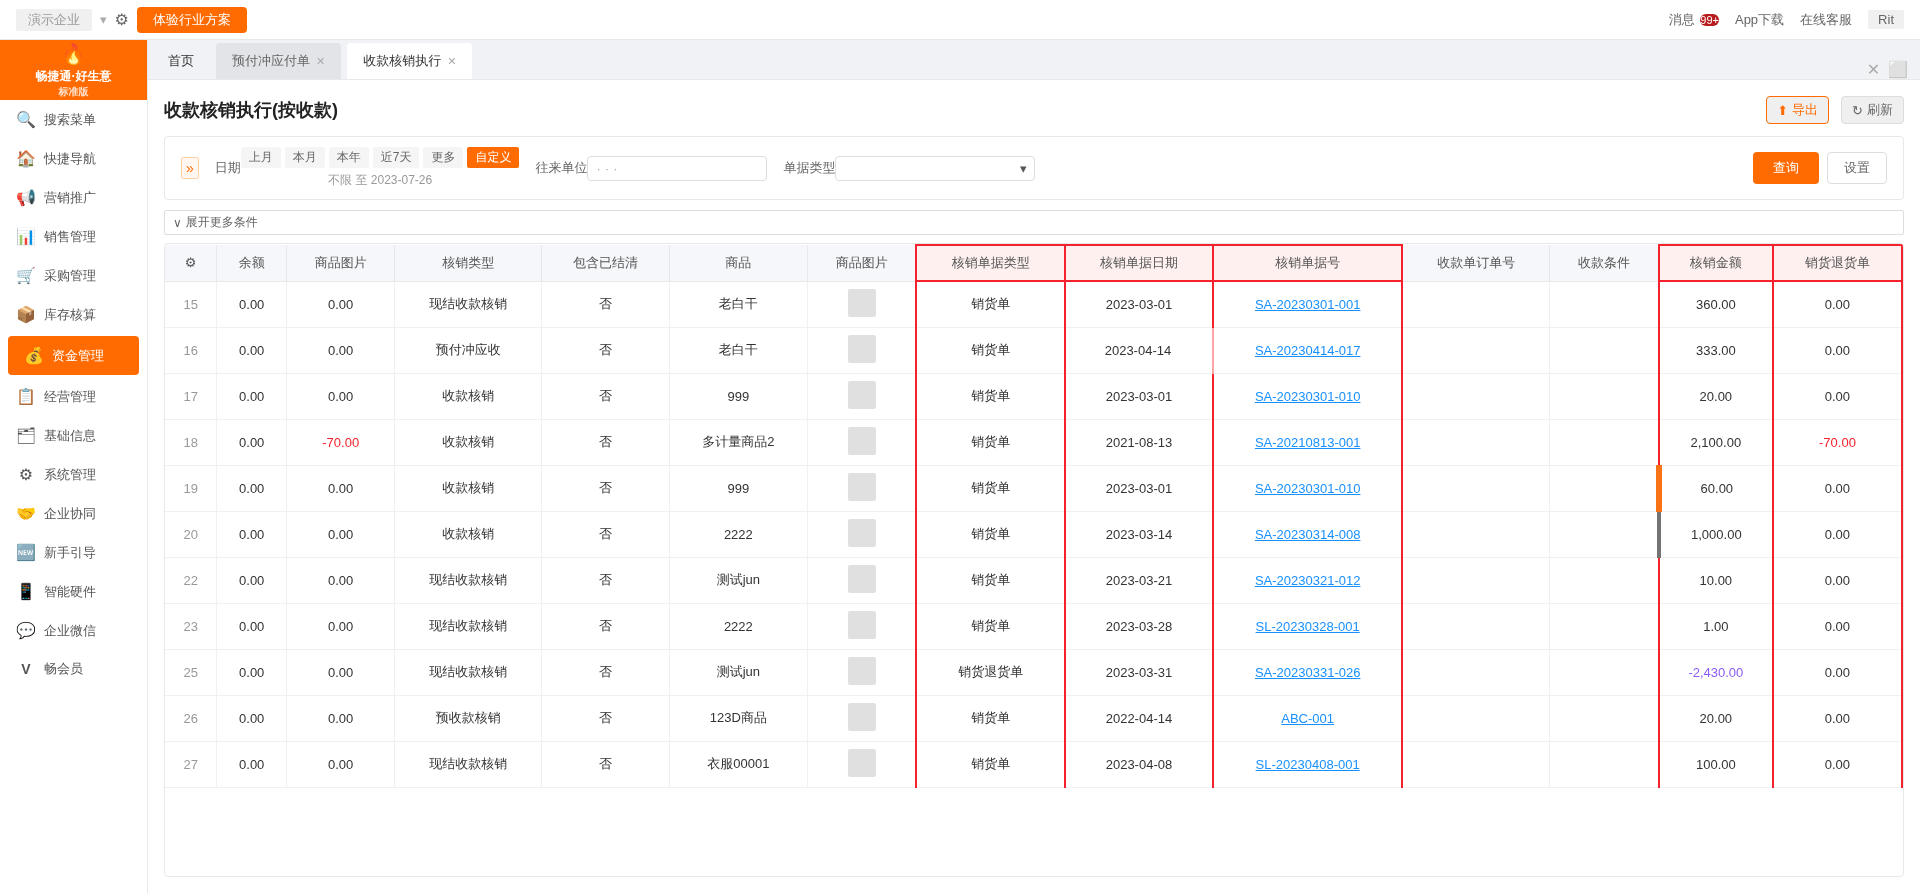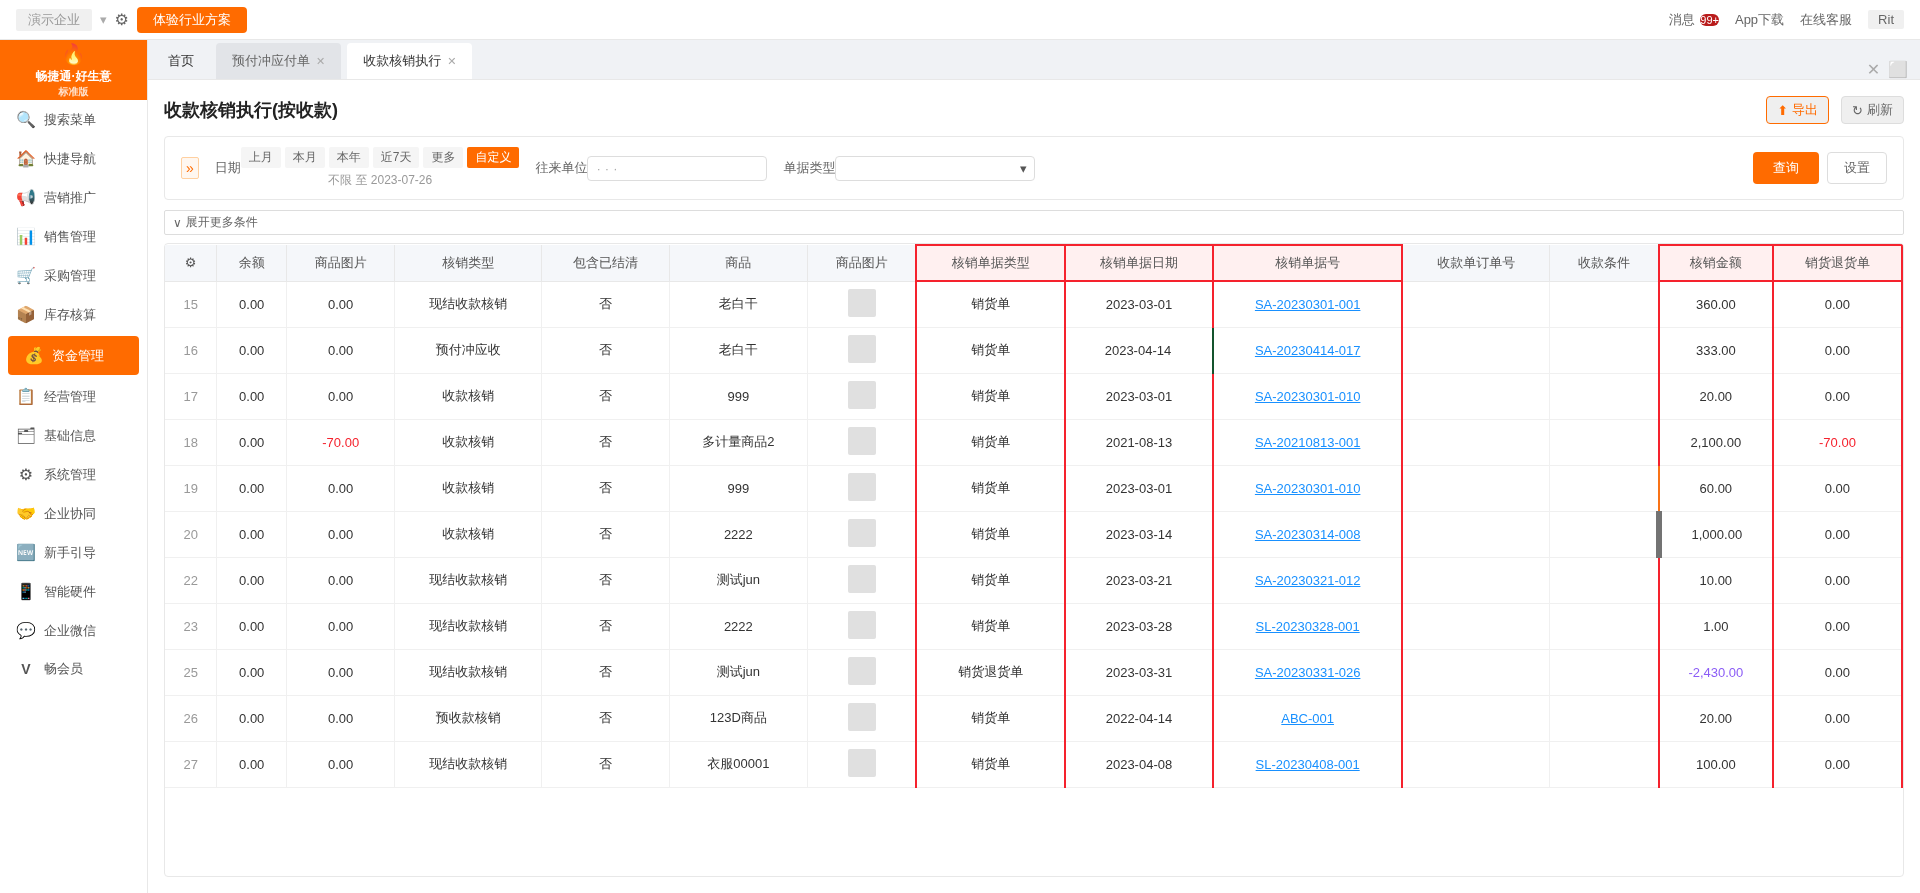--- a/index.html
+++ b/index.html
@@ -386,21 +386,21 @@
   </tr>
               <tr>
     <td class="row-num">16</td>
     <td>0.00</td>
     <td style="">0.00</td>
     <td>预付冲应收</td>
     <td>否</td>
     <td>老白干</td>
     <td><span style="display:inline-block;width:28px;height:28px;background:#e0e0e0;border-radius:2px;"></span></td>
     <td style="border-left:2px solid #f5222d; border-right:2px solid #f5222d;">销货单</td>
-    <td style="border-left:2px solid #f5222d; border-right:2px solid #14532d;padding-left:8px;">2023-04-14</td>
+    <td style="border-left:2px solid #f5222d; border-right:2px solid #fca5a5;padding-left:8px;">2023-04-14</td>
     <td class="link" style="border-left:2px solid #f5222d; border-right:2px solid #f5222d;">SA-20230414-017</td>
     <td></td>
     <td></td>
     <td style="border-left:2px solid #f5222d; border-right:2px solid #f5222d;">333.00</td>
     <td style="border-left:2px solid #f5222d; border-right:2px solid #f5222d;">0.00</td>
   </tr>
               <tr>
     <td class="row-num">17</td>
     <td>0.00</td>
     <td style="">0.00</td>
@@ -438,37 +438,37 @@
     <td style="">0.00</td>
     <td>收款核销</td>
     <td>否</td>
     <td>999</td>
     <td><span style="display:inline-block;width:28px;height:28px;background:#e0e0e0;border-radius:2px;"></span></td>
     <td style="border-left:2px solid #f5222d; border-right:2px solid #f5222d;">销货单</td>
     <td style="border-left:2px solid #f5222d; border-right:2px solid #f5222d;">2023-03-01</td>
     <td class="link" style="border-left:2px solid #f5222d; border-right:2px solid #f5222d;">SA-20230301-010</td>
     <td></td>
     <td></td>
-    <td style="border-left:2px solid #f97316; border-right:2px solid #f5222d;">60.00</td>
+    <td style="border-left:6px solid #f97316; border-right:2px solid #f5222d;">60.00</td>
     <td style="border-left:2px solid #f5222d; border-right:2px solid #f5222d;">0.00</td>
   </tr>
               <tr>
     <td class="row-num">20</td>
     <td>0.00</td>
     <td style="">0.00</td>
     <td>收款核销</td>
     <td>否</td>
     <td>2222</td>
     <td><span style="display:inline-block;width:28px;height:28px;background:#e0e0e0;border-radius:2px;"></span></td>
     <td style="border-left:2px solid #f5222d; border-right:2px solid #f5222d;">销货单</td>
     <td style="border-left:2px solid #f5222d; border-right:2px solid #f5222d;">2023-03-14</td>
     <td class="link" style="border-left:2px solid #f5222d; border-right:2px solid #f5222d;">SA-20230314-008</td>
     <td></td>
     <td></td>
-    <td style="border-left:6px solid #737373; border-right:2px solid #f5222d;">1,000.00</td>
+    <td style="border-left:4px solid #737373; border-right:2px solid #f5222d;">1,000.00</td>
     <td style="border-left:2px solid #f5222d; border-right:2px solid #f5222d;">0.00</td>
   </tr>
               <tr>
     <td class="row-num">22</td>
     <td>0.00</td>
     <td style="">0.00</td>
     <td>现结收款核销</td>
     <td>否</td>
     <td>测试jun</td>
     <td><span style="display:inline-block;width:28px;height:28px;background:#e0e0e0;border-radius:2px;"></span></td>

